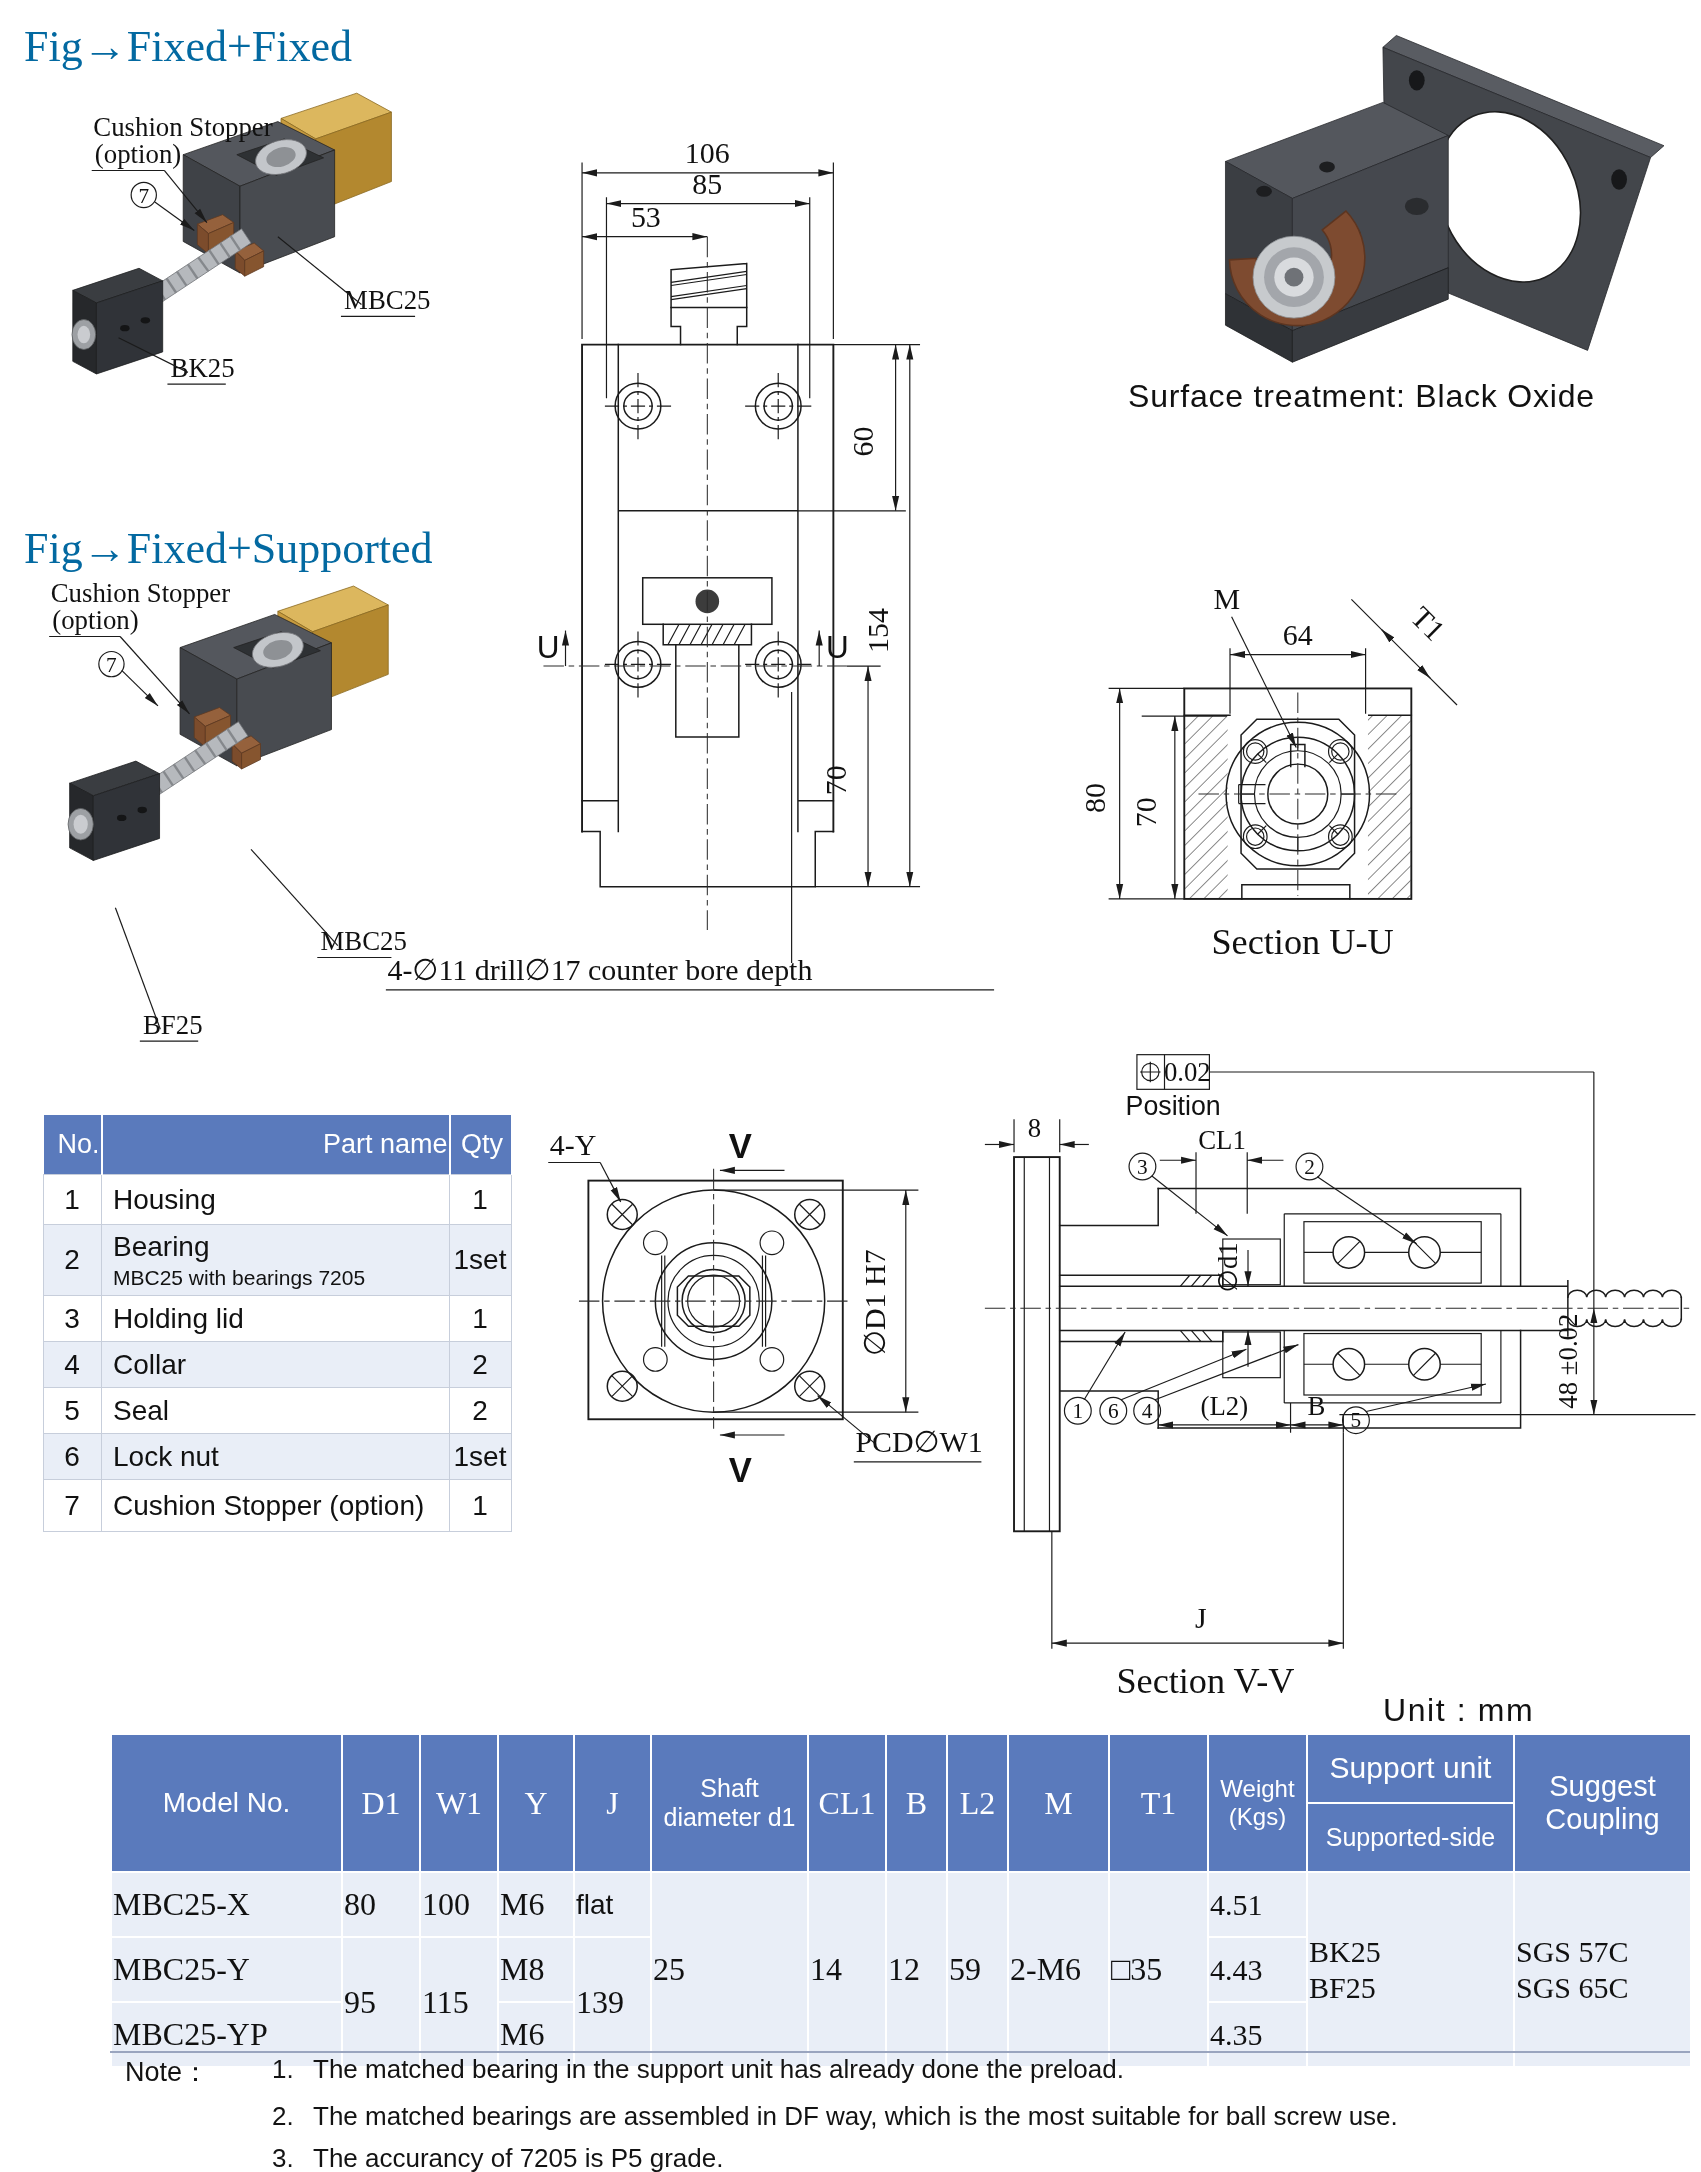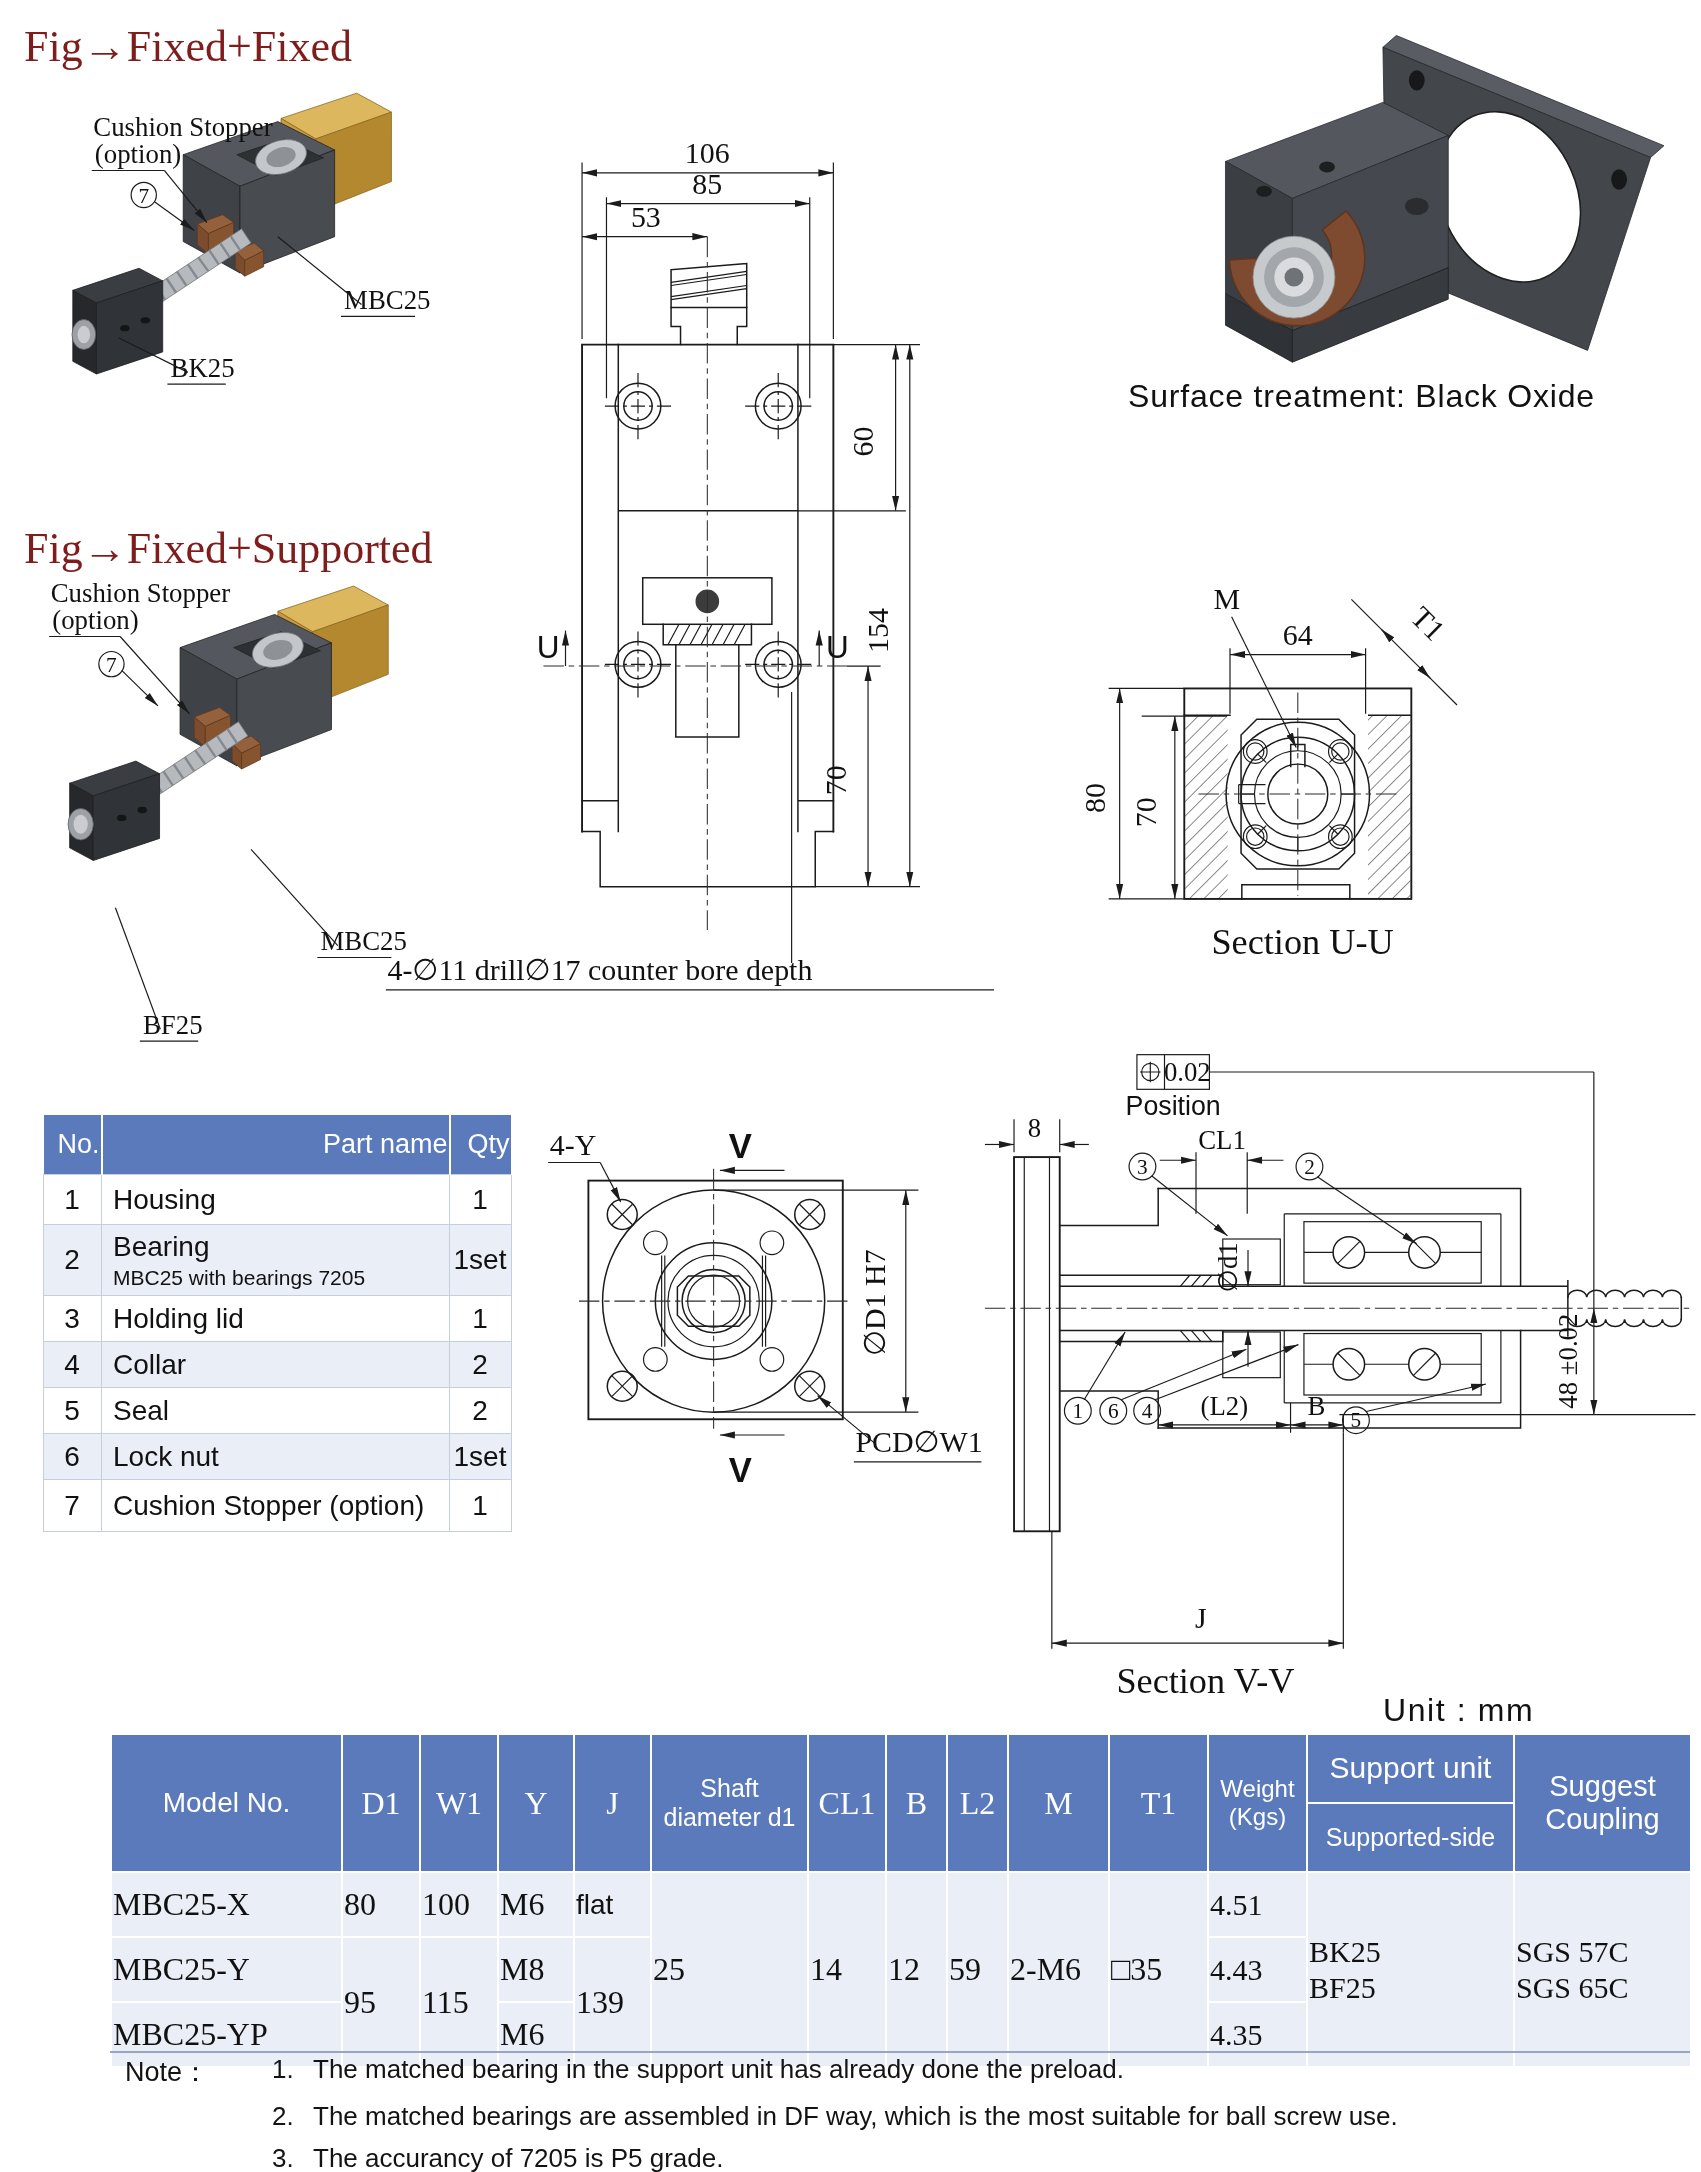--- a/index.html
+++ b/index.html
@@ -1,36 +1,36 @@
 <!DOCTYPE html>
 <html style="font-size:12.6px"><head>
 <meta charset="utf-8">
 <style>
   html,body{margin:0;padding:0;background:#888}
   .page{position:relative;width:1702px;height:2172px;background:#fff;overflow:hidden;
         font-family:"Liberation Sans","DejaVu Sans",sans-serif;color:#111}
-  .title{position:absolute;font:44px "Liberation Serif","DejaVu Serif",serif;color:#7f1d1d;white-space:nowrap}
+  .title{position:absolute;font:44px "Liberation Serif","DejaVu Serif",serif;color:#0369a1;white-space:nowrap}
   .caption-sans{position:absolute;font-size:32px;letter-spacing:0.8px;color:#111;white-space:nowrap}
   svg.draw{position:absolute;overflow:visible}
   svg text{font-family:"Liberation Serif","DejaVu Serif","DejaVu Sans",serif;fill:#111}
   .ol{stroke:#1b1b1b;stroke-width:2.4;fill:none;stroke-linecap:square}
   .ol2{stroke:#1b1b1b;stroke-width:1.9;fill:none;stroke-linecap:square}
   .thin{stroke:#1b1b1b;stroke-width:1.5;fill:none}
   .cl{stroke:#2b2b2b;stroke-width:1.3;fill:none;stroke-dasharray:26 6 7 6}
   .dim{font-size:38px;text-anchor:middle}
   .dims{font-size:34px;text-anchor:middle}
   .lbl{font-size:34px}
   .cap{font-size:46px;text-anchor:middle}
   .san{font-family:"Liberation Sans","DejaVu Sans",sans-serif}
   .cnum{font-size:27px;text-anchor:middle}
   
   table.parts{position:absolute;left:43px;top:1115px;width:468px;border-collapse:collapse;table-layout:fixed}
   table.parts th{background:#5a7abc;color:#fff;font-weight:normal;font-size:27px;
                  border-right:2.4px solid #fff;height:57px;text-align:right;padding-left:11px}
-  table.parts th.ctr{padding-left:4px}
+  table.parts th.ctr{text-align:center;padding-left:4px}
   table.parts td{border:1.3px solid #c7cedb;font-size:28px;padding-left:11px;background:#fff}
   table.parts tr.alt td{background:#e9eef7}
   table.parts td.ctr{text-align:center;padding-left:0}
   table.parts .sub{font-size:21px;margin-top:3px}
   
   table.spec{position:absolute;left:110px;top:1733px;width:1580px;border-collapse:collapse;table-layout:fixed}
   table.spec th{background:#5a7abc;color:#fff;font-weight:normal;font-size:27px;border:2.4px solid #fff;text-align:center;vertical-align:middle;line-height:1.15}
   table.spec td{background:#e9eef7;border:2.4px solid #fff;vertical-align:middle;
                 font-family:"Liberation Serif","DejaVu Serif","DejaVu Sans",serif;font-size:32px;height:61px;line-height:1.2}
   table.spec th.serifh{font-family:Liberation Serif, serif;font-size:32px}

